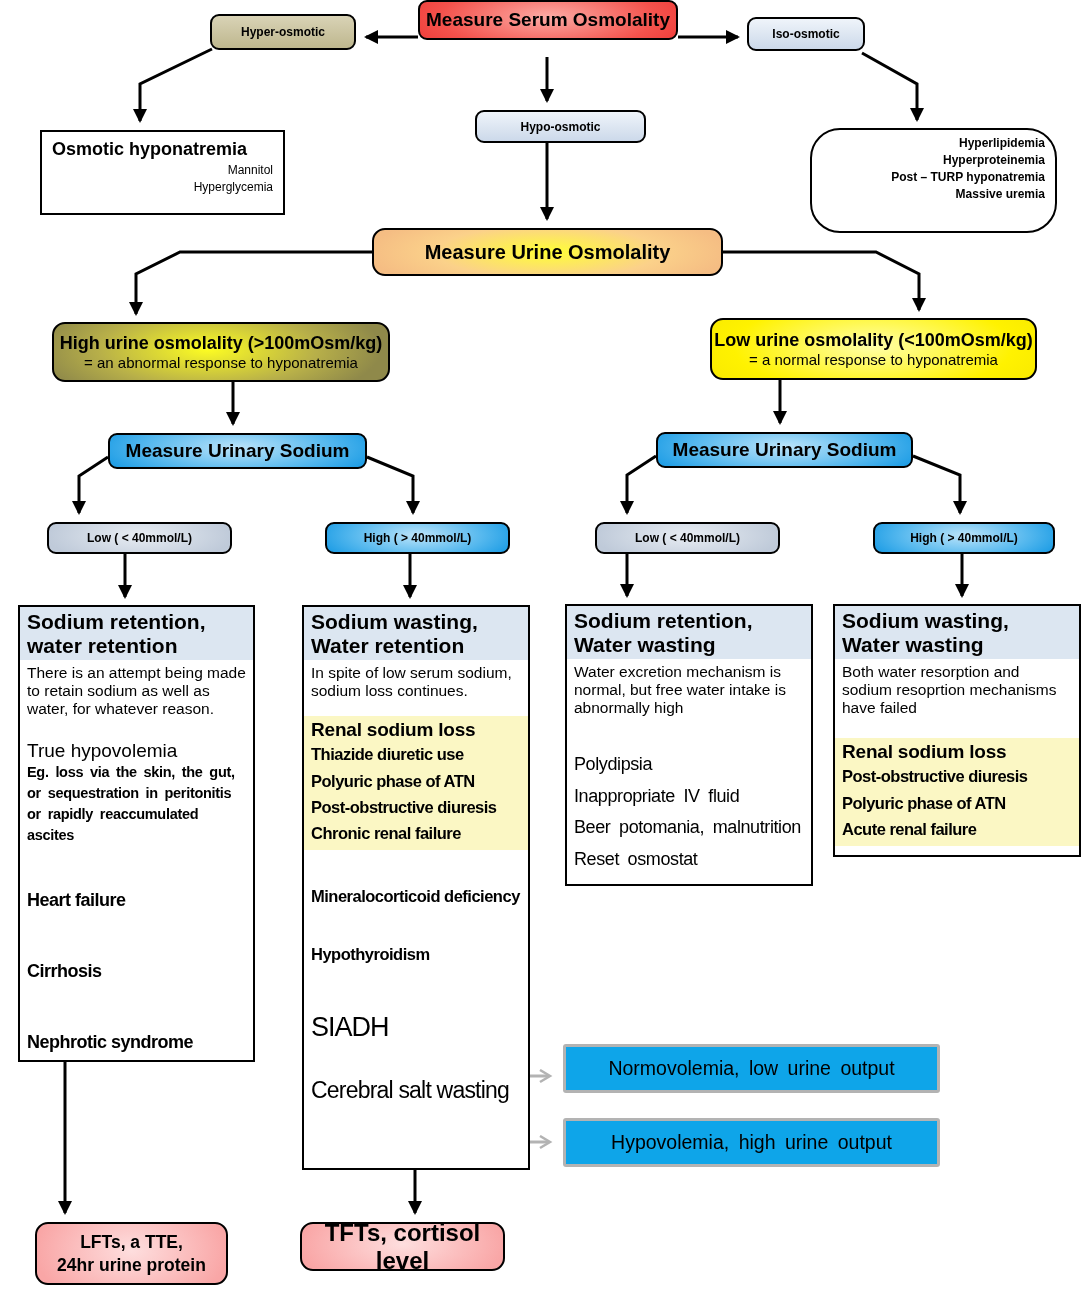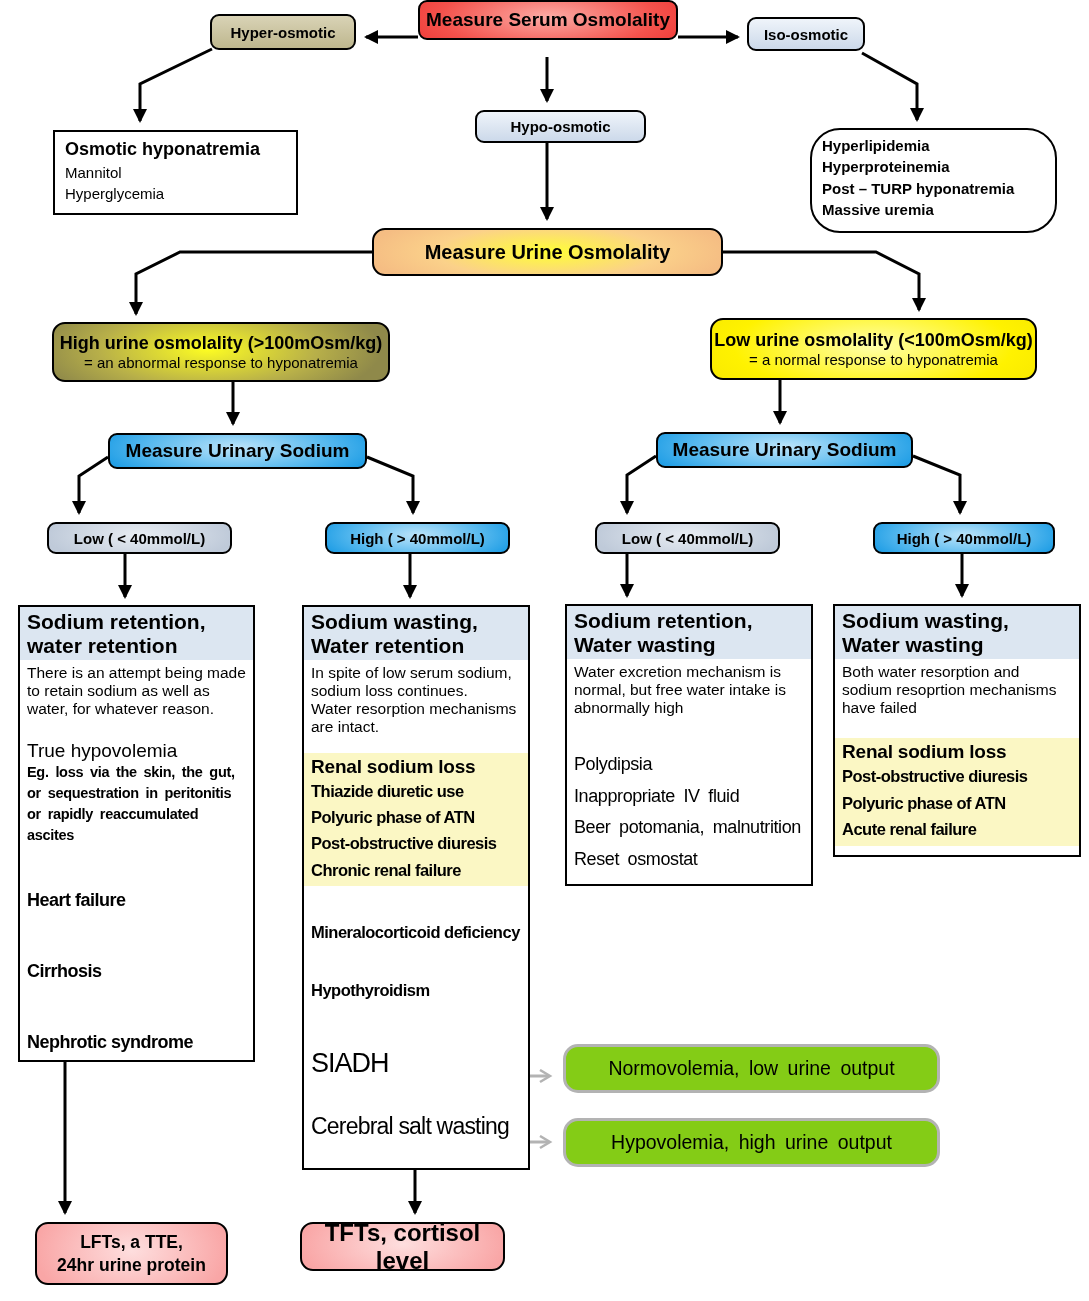--- a/index.html
+++ b/index.html
@@ -12,30 +12,30 @@
   .r8{border-radius:9px;}  .r12{border-radius:13px;}
   .g-red{background:radial-gradient(ellipse 60% 130% at 50% 42%,#fcaba5 0%,#f4524c 70%,#ef3b38 100%);}
   .g-tan{background:linear-gradient(180deg,#d9d3b6 0%,#beb78e 100%);}
   .g-ltblue{background:linear-gradient(180deg,#eff4fa 0%,#ccd9ea 100%);}
   .g-orange{background:radial-gradient(ellipse 52% 95% at 50% 50%,#ffff35 0%,#fbd18a 62%,#f5bd83 100%);}
   .g-olive{background:radial-gradient(ellipse 52% 105% at 46% 45%,#fdfd22 0%,#b8b049 62%,#8f894a 100%);}
   .g-yellow{background:radial-gradient(ellipse 60% 110% at 50% 45%,#ffffaa 0%,#fff200 72%,#f8e900 100%);}
   .g-blue{background:radial-gradient(ellipse 58% 120% at 50% 40%,#bce4fa 0%,#55b8ee 62%,#189ae4 100%);}
   .g-bluegray{background:radial-gradient(ellipse 60% 120% at 50% 40%,#e8edf3 0%,#bfcad9 85%);}
   .g-pink{background:radial-gradient(ellipse 60% 120% at 50% 45%,#fedede 0%,#f9a6a6 85%);}
-  .g-gray{background:#84cc16;border:3px solid #b3b3b3 !important;border-radius:15px;}
+  .g-gray{background:#0ea5e9;border:3px solid #b3b3b3 !important;border-radius:3px;}
   .whitebox{background:#fff;padding:5px 10px;}
   .big{background:#fff;}
   .band{background:#dce6f1;font-weight:bold;font-size:21px;line-height:1.12;padding:3px 7px;}
   .para{font-size:15.5px;line-height:1.17;padding:4px 7px 0 7px;}
   .ysec{background:#fbf7c4;padding:3px 7px;margin-top:16px;}
   .yhead{font-weight:bold;font-size:19px;letter-spacing:-0.2px;}
   .yitem,.citem{font-weight:bold;font-size:16.5px;letter-spacing:-0.5px;line-height:1.6;}
   .sub{font-size:15px;font-weight:normal;text-align:right;}
-  .t17{font-size:15px;} .t18{font-size:18px;} .t19{font-size:19px;} .t20{font-size:20px;}
+  .t17{font-size:12px;text-align:right;} .t18{font-size:18px;} .t19{font-size:19px;} .t20{font-size:20px;}
   .space-items{word-spacing:4px;}
 </style>
 </head>
 <body>
 
 <div id="stage">
 
   <svg id="wires" width="1089" height="1301">
     <defs>
       <marker id="ah" markerUnits="userSpaceOnUse" markerWidth="18" markerHeight="16" refX="12" refY="7" orient="auto">
@@ -71,21 +71,21 @@
       <polyline points="378,1076 549,1076" marker-end="url(#ahg)"></polyline>
       <polyline points="513,1142 549,1142" marker-end="url(#ahg)"></polyline>
     </g>
   </svg>
 
   <div class="node rounded r8 g-tan t17" style="left:210px;top:14px;width:146px;height:36px;">Hyper-osmotic</div>
   <div class="node rounded r8 g-red" style="left:418px;top:0;width:260px;height:40px;font-size:19px;">Measure Serum Osmolality</div>
   <div class="node rounded r8 g-ltblue t17" style="left:747px;top:17px;width:118px;height:34px;">Iso-osmotic</div>
   <div class="node rounded r8 g-ltblue t17" style="left:475px;top:110px;width:171px;height:33px;">Hypo-osmotic</div>
 
-  <div class="node whitebox" style="left:53px;top:130px;width:245px;height:85px;line-height:1.4;">
+  <div class="node whitebox" style="left:40px;top:130px;width:245px;height:85px;line-height:1.4;">
     <div class="t18" style="font-weight:bold;">Osmotic hyponatremia</div>
     <div class="t17">Mannitol</div>
     <div class="t17">Hyperglycemia</div>
   </div>
 
   <div class="node whitebox" style="left:810px;top:128px;width:247px;height:105px;line-height:1.43;font-weight:bold;border-radius:30px;">
     <div class="t17">Hyperlipidemia</div>
     <div class="t17">Hyperproteinemia</div>
     <div class="t17">Post – TURP hyponatremia</div>
     <div class="t17">Massive uremia</div>
@@ -122,21 +122,20 @@
     <div class="citem t18" style="padding:0 7px;margin-top:42px;">Cirrhosis</div>
     <div class="citem t18" style="padding:0 7px;margin-top:42px;">Nephrotic syndrome</div>
   </div>
 
   <div class="node big" style="left:302px;top:605px;width:228px;height:565px;">
     <div class="band">
       <div>Sodium wasting,</div>
       <div>Water retention</div>
     </div>
     <div class="para">In spite of low serum sodium, sodium loss continues.</div>
-    <div class="para" style="padding-top:0;">Water resorption mechanisms are intact.</div>
     <div class="ysec">
       <div class="yhead">Renal sodium loss</div>
       <div class="yitem">Thiazide diuretic use</div>
       <div class="yitem">Polyuric phase of ATN</div>
       <div class="yitem">Post-obstructive diuresis</div>
       <div class="yitem">Chronic renal failure</div>
     </div>
     <div class="citem" style="padding:0 7px;margin-top:33px;">Mineralocorticoid deficiency</div>
     <div class="citem" style="padding:0 7px;margin-top:32px;">Hypothyroidism</div>
     <div style="padding:0 7px;margin-top:44px;font-size:27px;letter-spacing:-1px;">SIADH</div>

